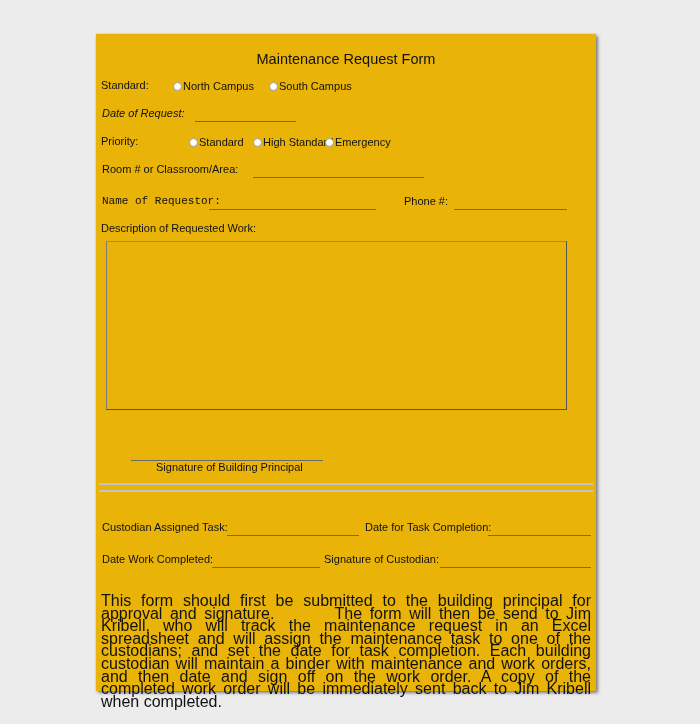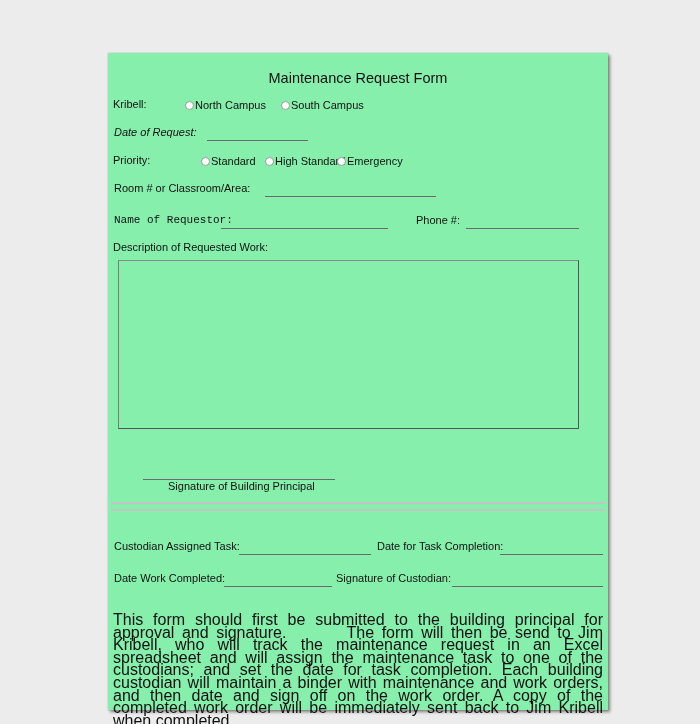--- a/index.html
+++ b/index.html
@@ -10,27 +10,26 @@
       width: 700px;
       height: 724px;
       background: #ececec;
       position: relative;
       overflow: hidden;
       font-family: "Liberation Sans", sans-serif;
       color: #111;
     }
     .page {
       position: absolute;
-      left: 108px;
+      left: 96px;
       top: 34px;
       width: 500px;
       height: 657px;
-      background: #86efac;
+      background: #eab308;
       box-shadow: 2px 2px 3px rgba(0,0,0,0.45), 0 0 2px rgba(0,0,0,0.15);
-      margin-top: 19px;
     }
     .abs { position: absolute; white-space: nowrap; }
     .title {
       left: 0; width: 500px; top: 17px;
       text-align: center;
       font-size: 14.5px;
     }
     .lbl { font-size: 11px; line-height: 13px; }
     .uline {
       position: absolute;
@@ -70,21 +69,21 @@
     }
     .para span { white-space: pre-wrap; }
   </style>
 </head>
 <body>
 
 <div class="page">
 
   <div class="abs title">Maintenance Request Form</div>
 
-  <div class="abs lbl" style="left:5px; top:45px;">Kribell:</div>
+  <div class="abs lbl" style="left:5px; top:45px;">Standard:</div>
   <div class="abs lbl radio-wrap" style="left:77px; top:46px;">
     <span class="radio"></span>
     <span>North Campus</span>
   </div>
   <div class="abs lbl radio-wrap" style="left:173px; top:46px;">
     <span class="radio"></span>
     <span>South Campus</span>
   </div>
 
   <div class="abs lbl" style="left:6px; top:73px;font-style:italic;">Date of Request:</div>

